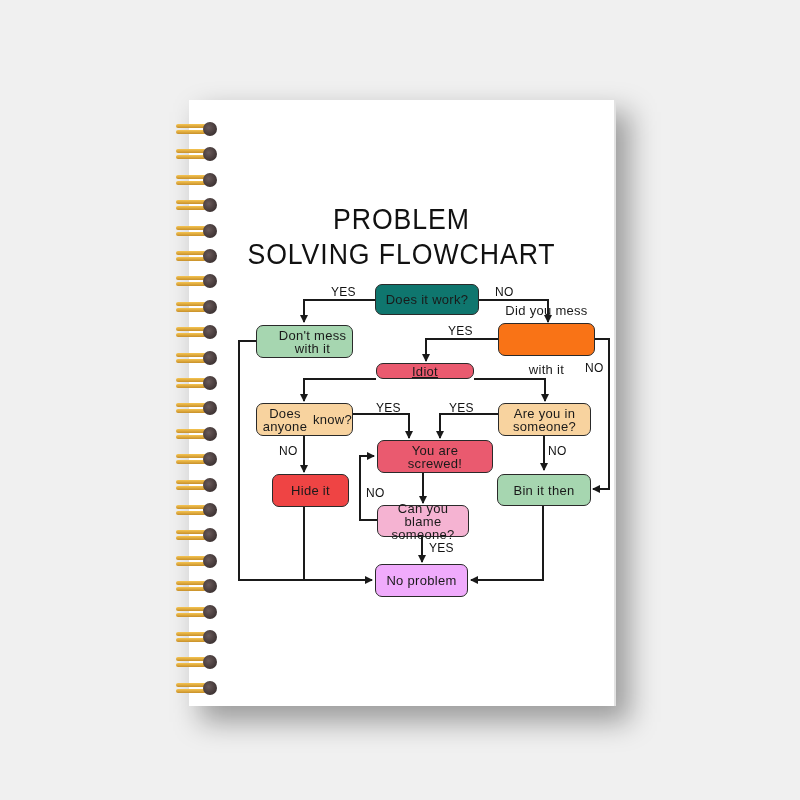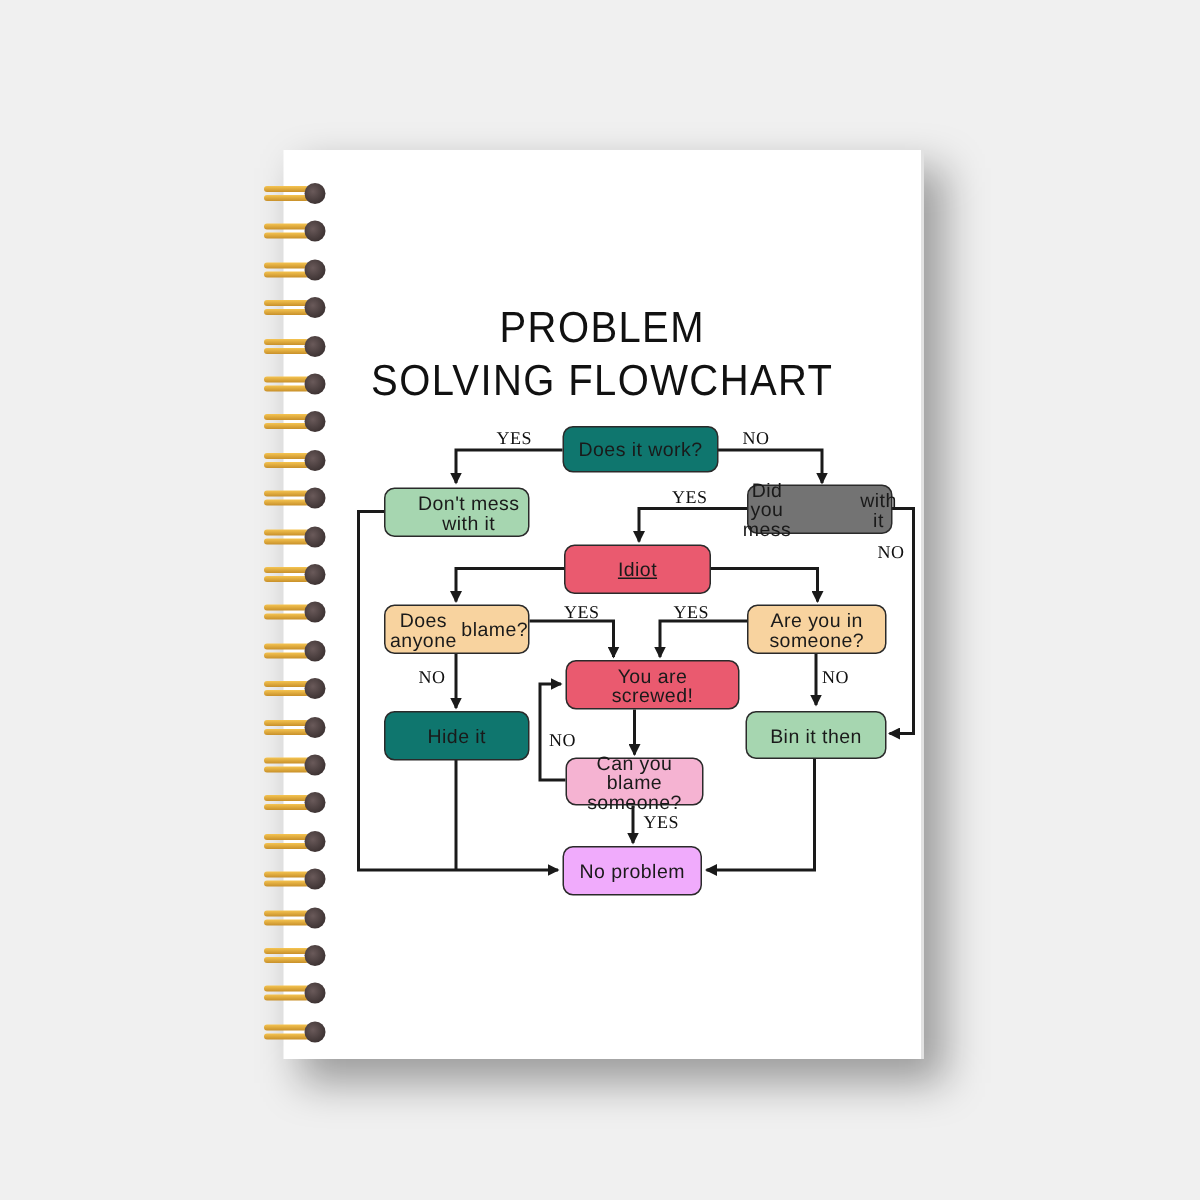--- a/index.html
+++ b/index.html
@@ -7,21 +7,21 @@
   .bg { position:absolute; left:0; top:0; width:800px; height:800px; background:#f0f0f0; }
   .shadow { position:absolute; left:200px; top:112px; width:430px; height:610px; background:rgba(0,0,0,0.35); filter:blur(14px); }
   .notebook { position:absolute; left:189px; top:100px; width:425px; height:606px; background:#ffffff; border-right:2px solid #e2e2e2; }
   .coil { position:absolute; left:176px; width:44px; height:14px; }
   .coil .wire1, .coil .wire2 { position:absolute; left:0; width:30px; height:4px; background:linear-gradient(#f5c451,#c8902a); border-radius:3px; }
   .coil .wire1 { top:2px; }
   .coil .wire2 { top:8px; }
   .coil .hole { position:absolute; left:27px; top:0; width:14px; height:14px; border-radius:50%; background:radial-gradient(circle at 40% 40%, #6a5a5a, #2c2424); }
   .title { position:absolute; left:189px; width:425px; text-align:center; font-family:"Liberation Sans Narrow","Liberation Sans", sans-serif; color:#111; font-size:29px; letter-spacing:1px; transform:scaleX(0.92); }
   .box { position:absolute; border:1.5px solid #2a2a2a; border-radius:7px; display:flex; align-items:center; justify-content:center; text-align:center; font-size:13px; line-height:13px; color:#1a1a1a; box-sizing:border-box; letter-spacing:0.3px; }
-  .lbl { position:absolute; font-size:12px; color:#111; letter-spacing:0.3px;font-family:Liberation Serif, serif; }
+  .lbl { position:absolute; font-size:12px; color:#111; letter-spacing:0.3px; }
   svg.lines { position:absolute; left:0; top:0; }
 </style>
 </head>
 <body>
 
 <div class="bg"></div>
 <div class="shadow"></div>
 <div class="notebook"></div>
 
 <div id="coils">
@@ -187,43 +187,43 @@
   </g>
 </svg>
 
 <div class="box" style="left:375px;top:284px;width:104px;height:31px;background:#0f766e;">Does it work?</div>
 
 <div class="box" style="left:256px;top:325px;width:97px;height:33px;background:#a6d6b0;flex-direction:column;padding-left:16px;">
   <span>Don't mess</span>
   <span>with it</span>
 </div>
 
-<div class="box" style="left:498px;top:323px;width:97px;height:33px;background:#737373;flex-direction:row;gap:46px;">
+<div class="box" style="left:498px;top:323px;width:97px;height:33px;background:#f97316;flex-direction:column;gap:46px;">
   <span>Did you mess</span>
   <span>with it</span>
 </div>
 
-<div class="box" style="left:376px;top:363px;width:98px;height:33px;background:#ea5a6f;text-decoration:underline;">Idiot</div>
+<div class="box" style="left:376px;top:363px;width:98px;height:16px;background:#ea5a6f;text-decoration:underline;">Idiot</div>
 
 <div class="box" style="left:256px;top:403px;width:97px;height:33px;background:#f8d39f;flex-direction:row;">
   <span>Does anyone</span>
-  <span>blame?</span>
+  <span>know?</span>
 </div>
 
 <div class="box" style="left:498px;top:403px;width:93px;height:33px;background:#f8d39f;flex-direction:column;">
   <span>Are you in</span>
   <span>someone?</span>
 </div>
 
 <div class="box" style="left:377px;top:440px;width:116px;height:33px;background:#ea5a6f;flex-direction:column;">
   <span>You are</span>
   <span>screwed!</span>
 </div>
 
-<div class="box" style="left:256px;top:474px;width:97px;height:33px;background:#0f766e;">Hide it</div>
+<div class="box" style="left:272px;top:474px;width:77px;height:33px;background:#ef4444;">Hide it</div>
 
 <div class="box" style="left:497px;top:474px;width:94px;height:32px;background:#a6d6b0;">Bin it then</div>
 
 <div class="box" style="left:377px;top:505px;width:92px;height:32px;background:#f5b3d2;flex-direction:column;">
   <span>Can you blame</span>
   <span>someone?</span>
 </div>
 
 <div class="box" style="left:375px;top:564px;width:93px;height:33px;background:#f0abfc;">No problem</div>
 

